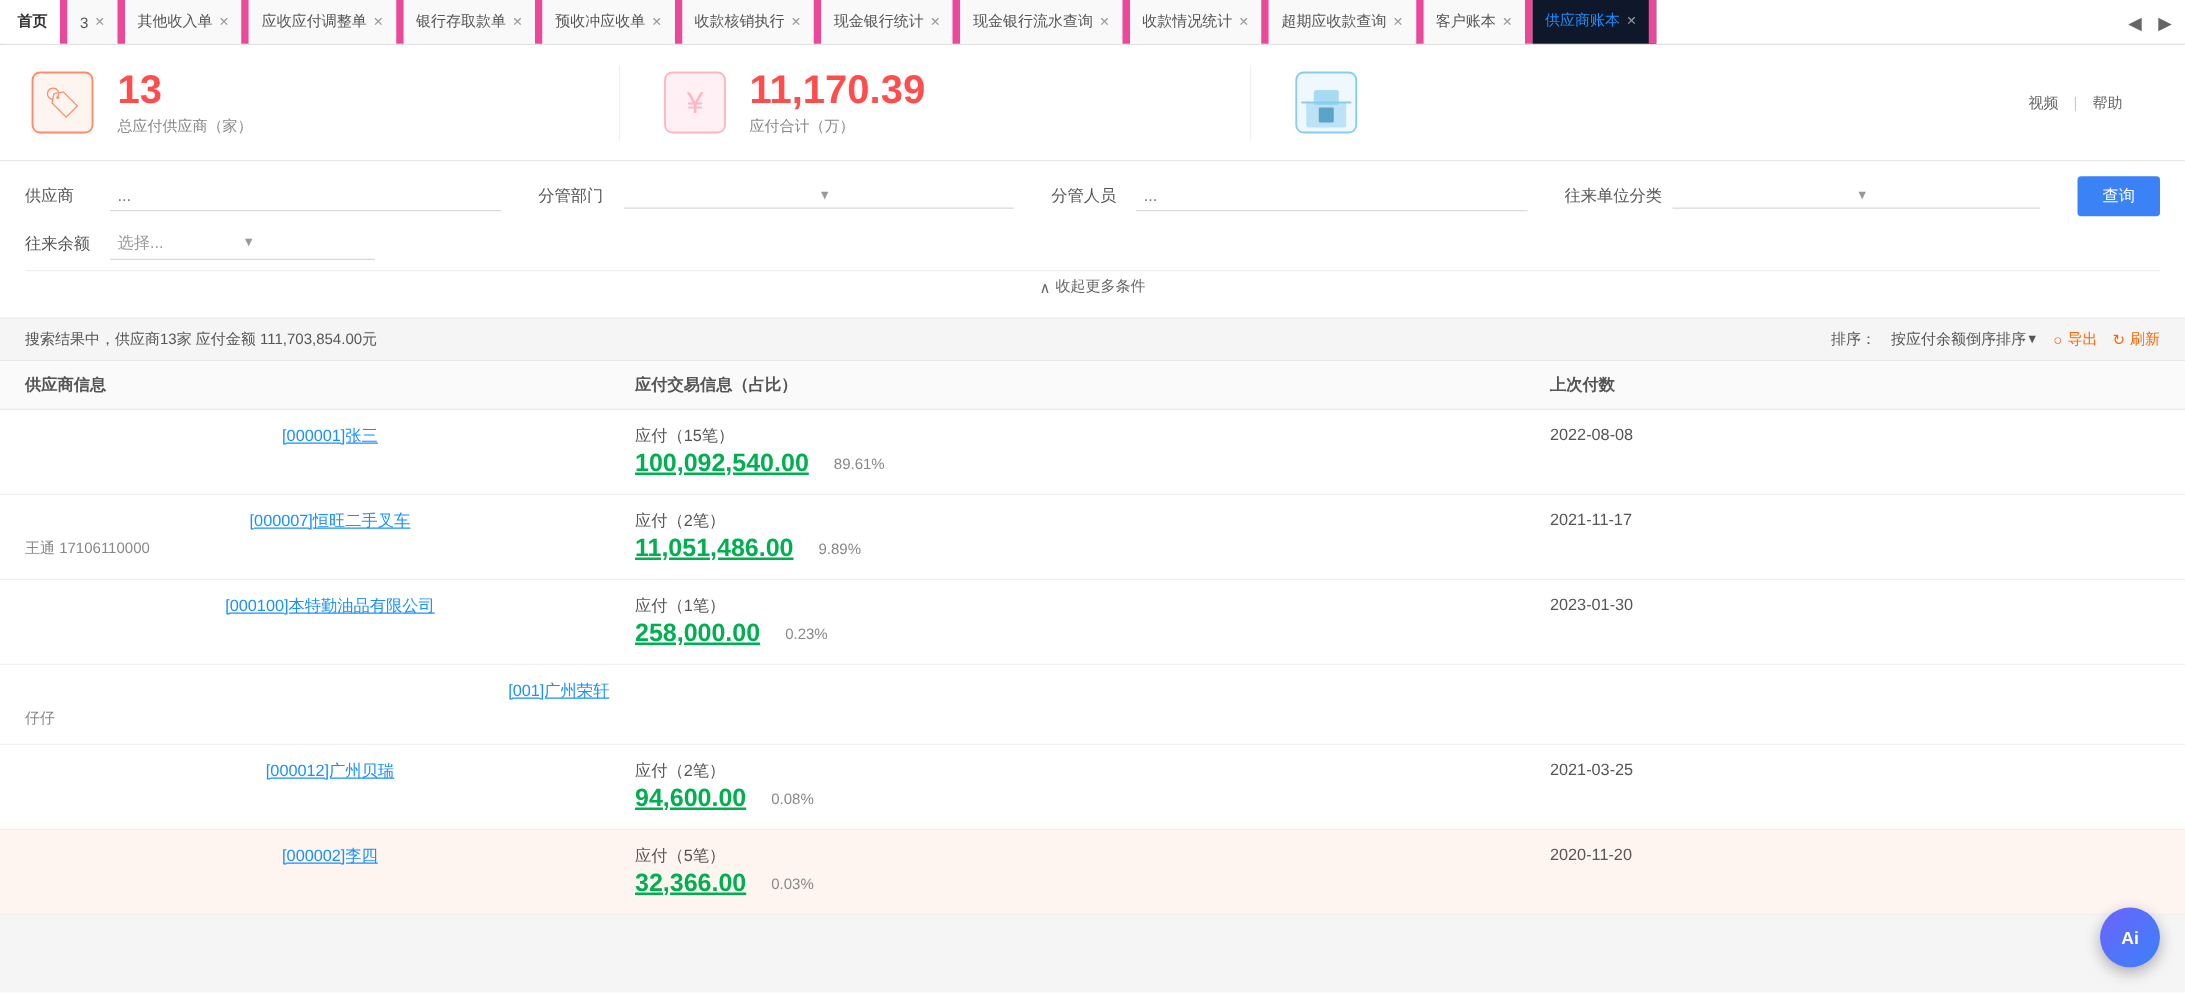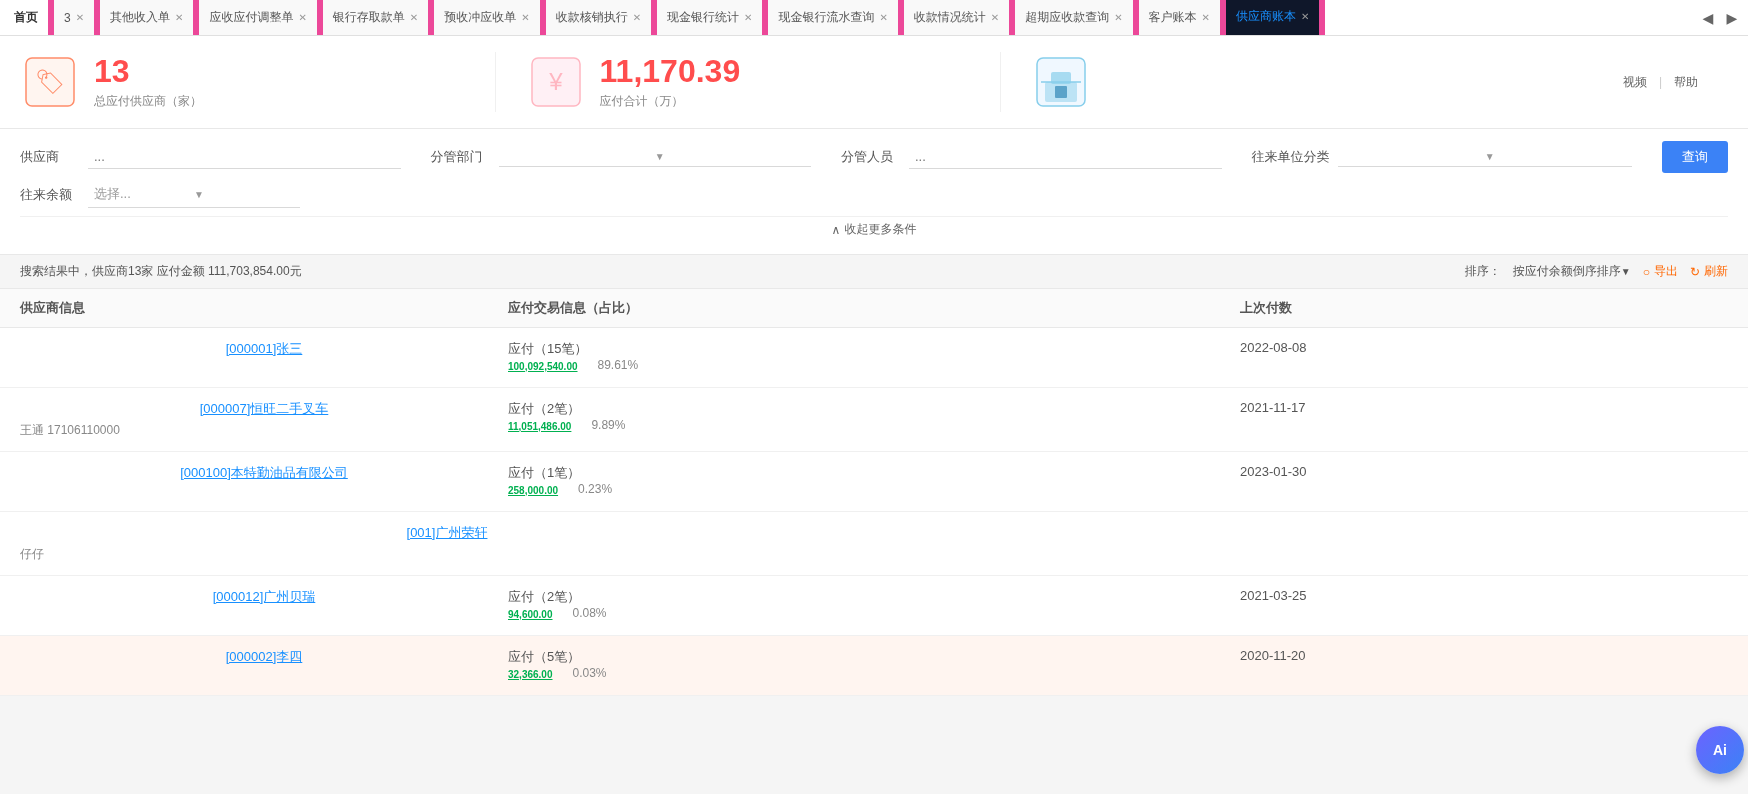--- a/index.html
+++ b/index.html
@@ -178,21 +178,21 @@
       border-bottom: 1px solid #f0f0f0;
       align-items: flex-start;
       min-height: 60px;
     }
     .table-row.highlight { background: #fff5f0; }
 
     .supplier-link { color: #1890ff; text-decoration: underline; cursor: pointer; font-size: 13px; text-align: center; }
     .supplier-contact { color: #888; font-size: 12px; margin-top: 4px; }
     .transaction-info { display: flex; flex-direction: column; }
     .transaction-label { font-size: 13px; color: #555; }
-    .transaction-amount { color: #00b050; font-size: 10px; font-weight: bold; margin-top: 2px; text-decoration: underline; cursor: pointer; }
+    .transaction-amount { color: #00b050; font-size: 20px; font-weight: bold; margin-top: 2px; text-decoration: underline; cursor: pointer; }
     .transaction-percent { color: #888; font-size: 12px; margin-left: 12px; }
     .transaction-row { display: flex; align-items: center; gap: 8px; }
     .last-pay { color: #555; font-size: 13px; padding-top: 2px; }
 
     
     .main-content { height: calc(794px - 36px); overflow-y: auto; }
   </style>
 </head>
 <body>
 
@@ -470,15 +470,15 @@
         </div>
       </div>
       <div class="col-lastpay">
         <span class="last-pay">2020-11-20</span>
       </div>
     </div>
   </div>
 
 </div>
 
-<div style="position: fixed; bottom: 20px; right: 4px; width: 48px; height: 48px; background: linear-gradient(135deg, #6c63ff, #3b82f6); border-radius: 50%; display: flex; align-items: center; justify-content: center; color: white; font-weight: bold; font-size: 14px; cursor: pointer; box-shadow: 0 4px 12px rgba(0,0,0,0.3);">
+<div style="position: fixed; bottom: 20px; right: 20px; width: 48px; height: 48px; background: linear-gradient(135deg, #6c63ff, #3b82f6); border-radius: 50%; display: flex; align-items: center; justify-content: center; color: white; font-weight: bold; font-size: 14px; cursor: pointer; box-shadow: 0 4px 12px rgba(0,0,0,0.3);">
   <span>Ai</span>
 </div>
 
 </body></html>

